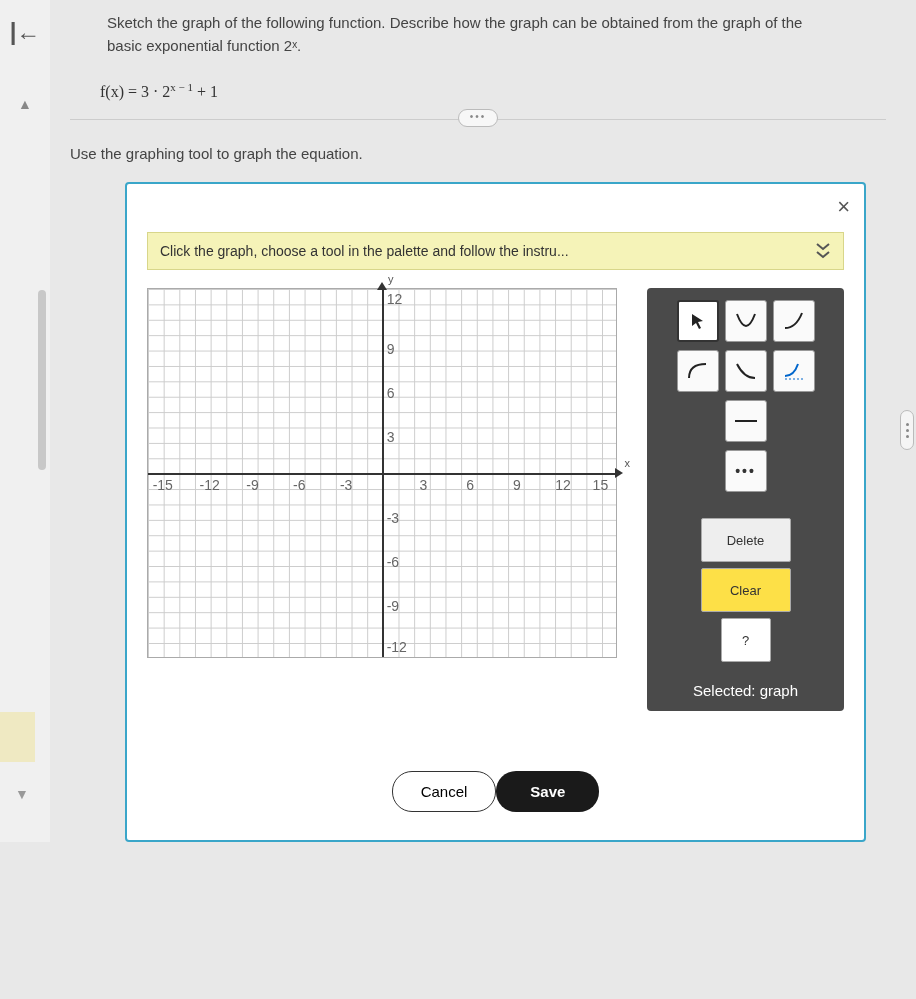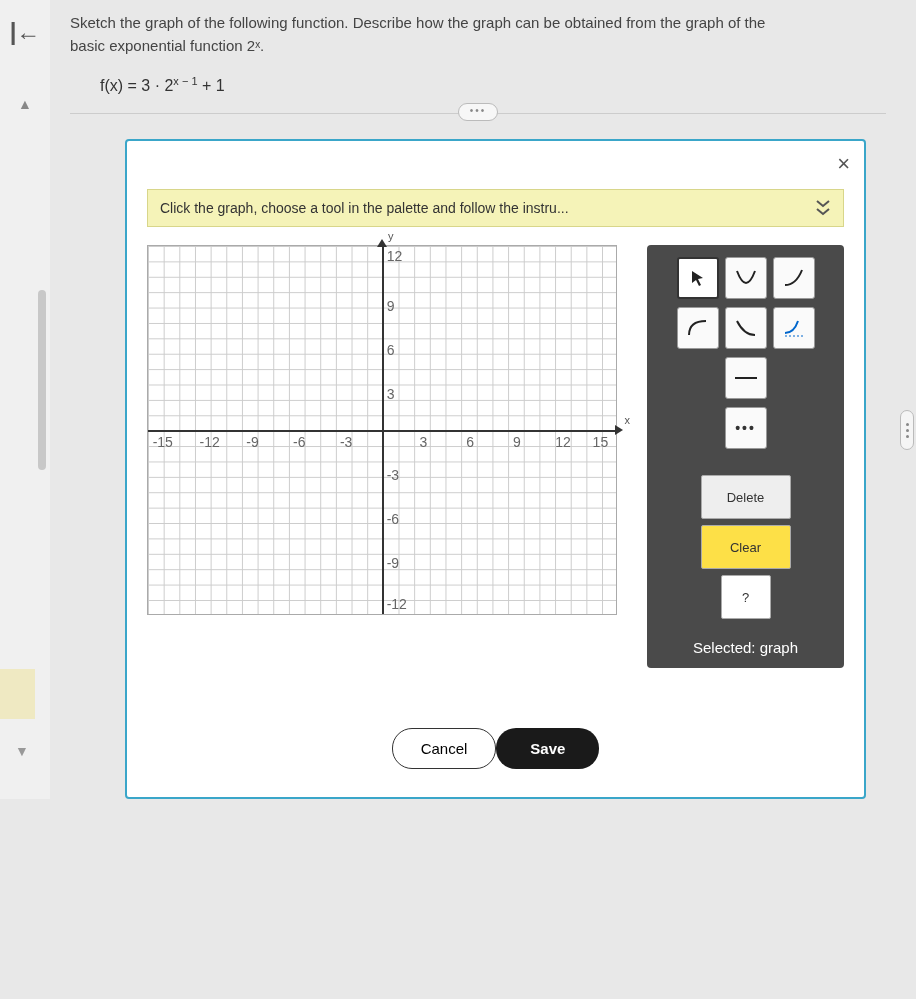--- a/index.html
+++ b/index.html
@@ -39,26 +39,27 @@
     cursor: pointer;
   }
   .content {
     margin-left: 60px;
     padding: 12px 30px 0 10px;
   }
   .question-text {
     font-size: 15px;
     color: #444;
     line-height: 1.5;
+    margin-left: 37px;
   }
   .formula {
-    margin: 18px 0 18px 30px;
+    margin: 24px 0 18px 30px;
     font-size: 16px;
     color: #333;
-    font-family: Liberation Sans, sans-serif;
+    font-family: Liberation Serif, serif;
   }
   .formula sup { font-size: 11px; }
   .divider {
     border: none;
     border-top: 1px solid #ccc;
     margin: 10px 0 25px 0;
     position: relative;
   }
   .ellipsis-pill {
     position: absolute;
@@ -244,20 +245,21 @@
       <span>Sketch the graph of the following function. Describe how the graph can be obtained from the graph of the</span><br>
       <span>basic exponential function </span><span>2ˣ.</span>
     </div>
     <div class="formula">f(x) = 3 · 2<sup>x − 1</sup> + 1</div>
 
     <div style="position:relative;">
       <hr class="divider">
       <div class="ellipsis-pill">•••</div>
     </div>
 
+    <div class="subtext">Use the graphing tool to graph the equation.</div>
 
     <div class="graph-panel">
       <div class="close-x">×</div>
 
       <div class="instruction-bar">
         <span>Click the graph, choose a tool in the palette and follow the instru...</span>
         <span class="chevrons">
           <svg width="16" height="20" viewBox="0 0 16 20">
               <path d="M2 3 L8 8 L14 3" stroke="#555" stroke-width="2" fill="none"></path>
               <path d="M2 11 L8 16 L14 11" stroke="#555" stroke-width="2" fill="none"></path>

